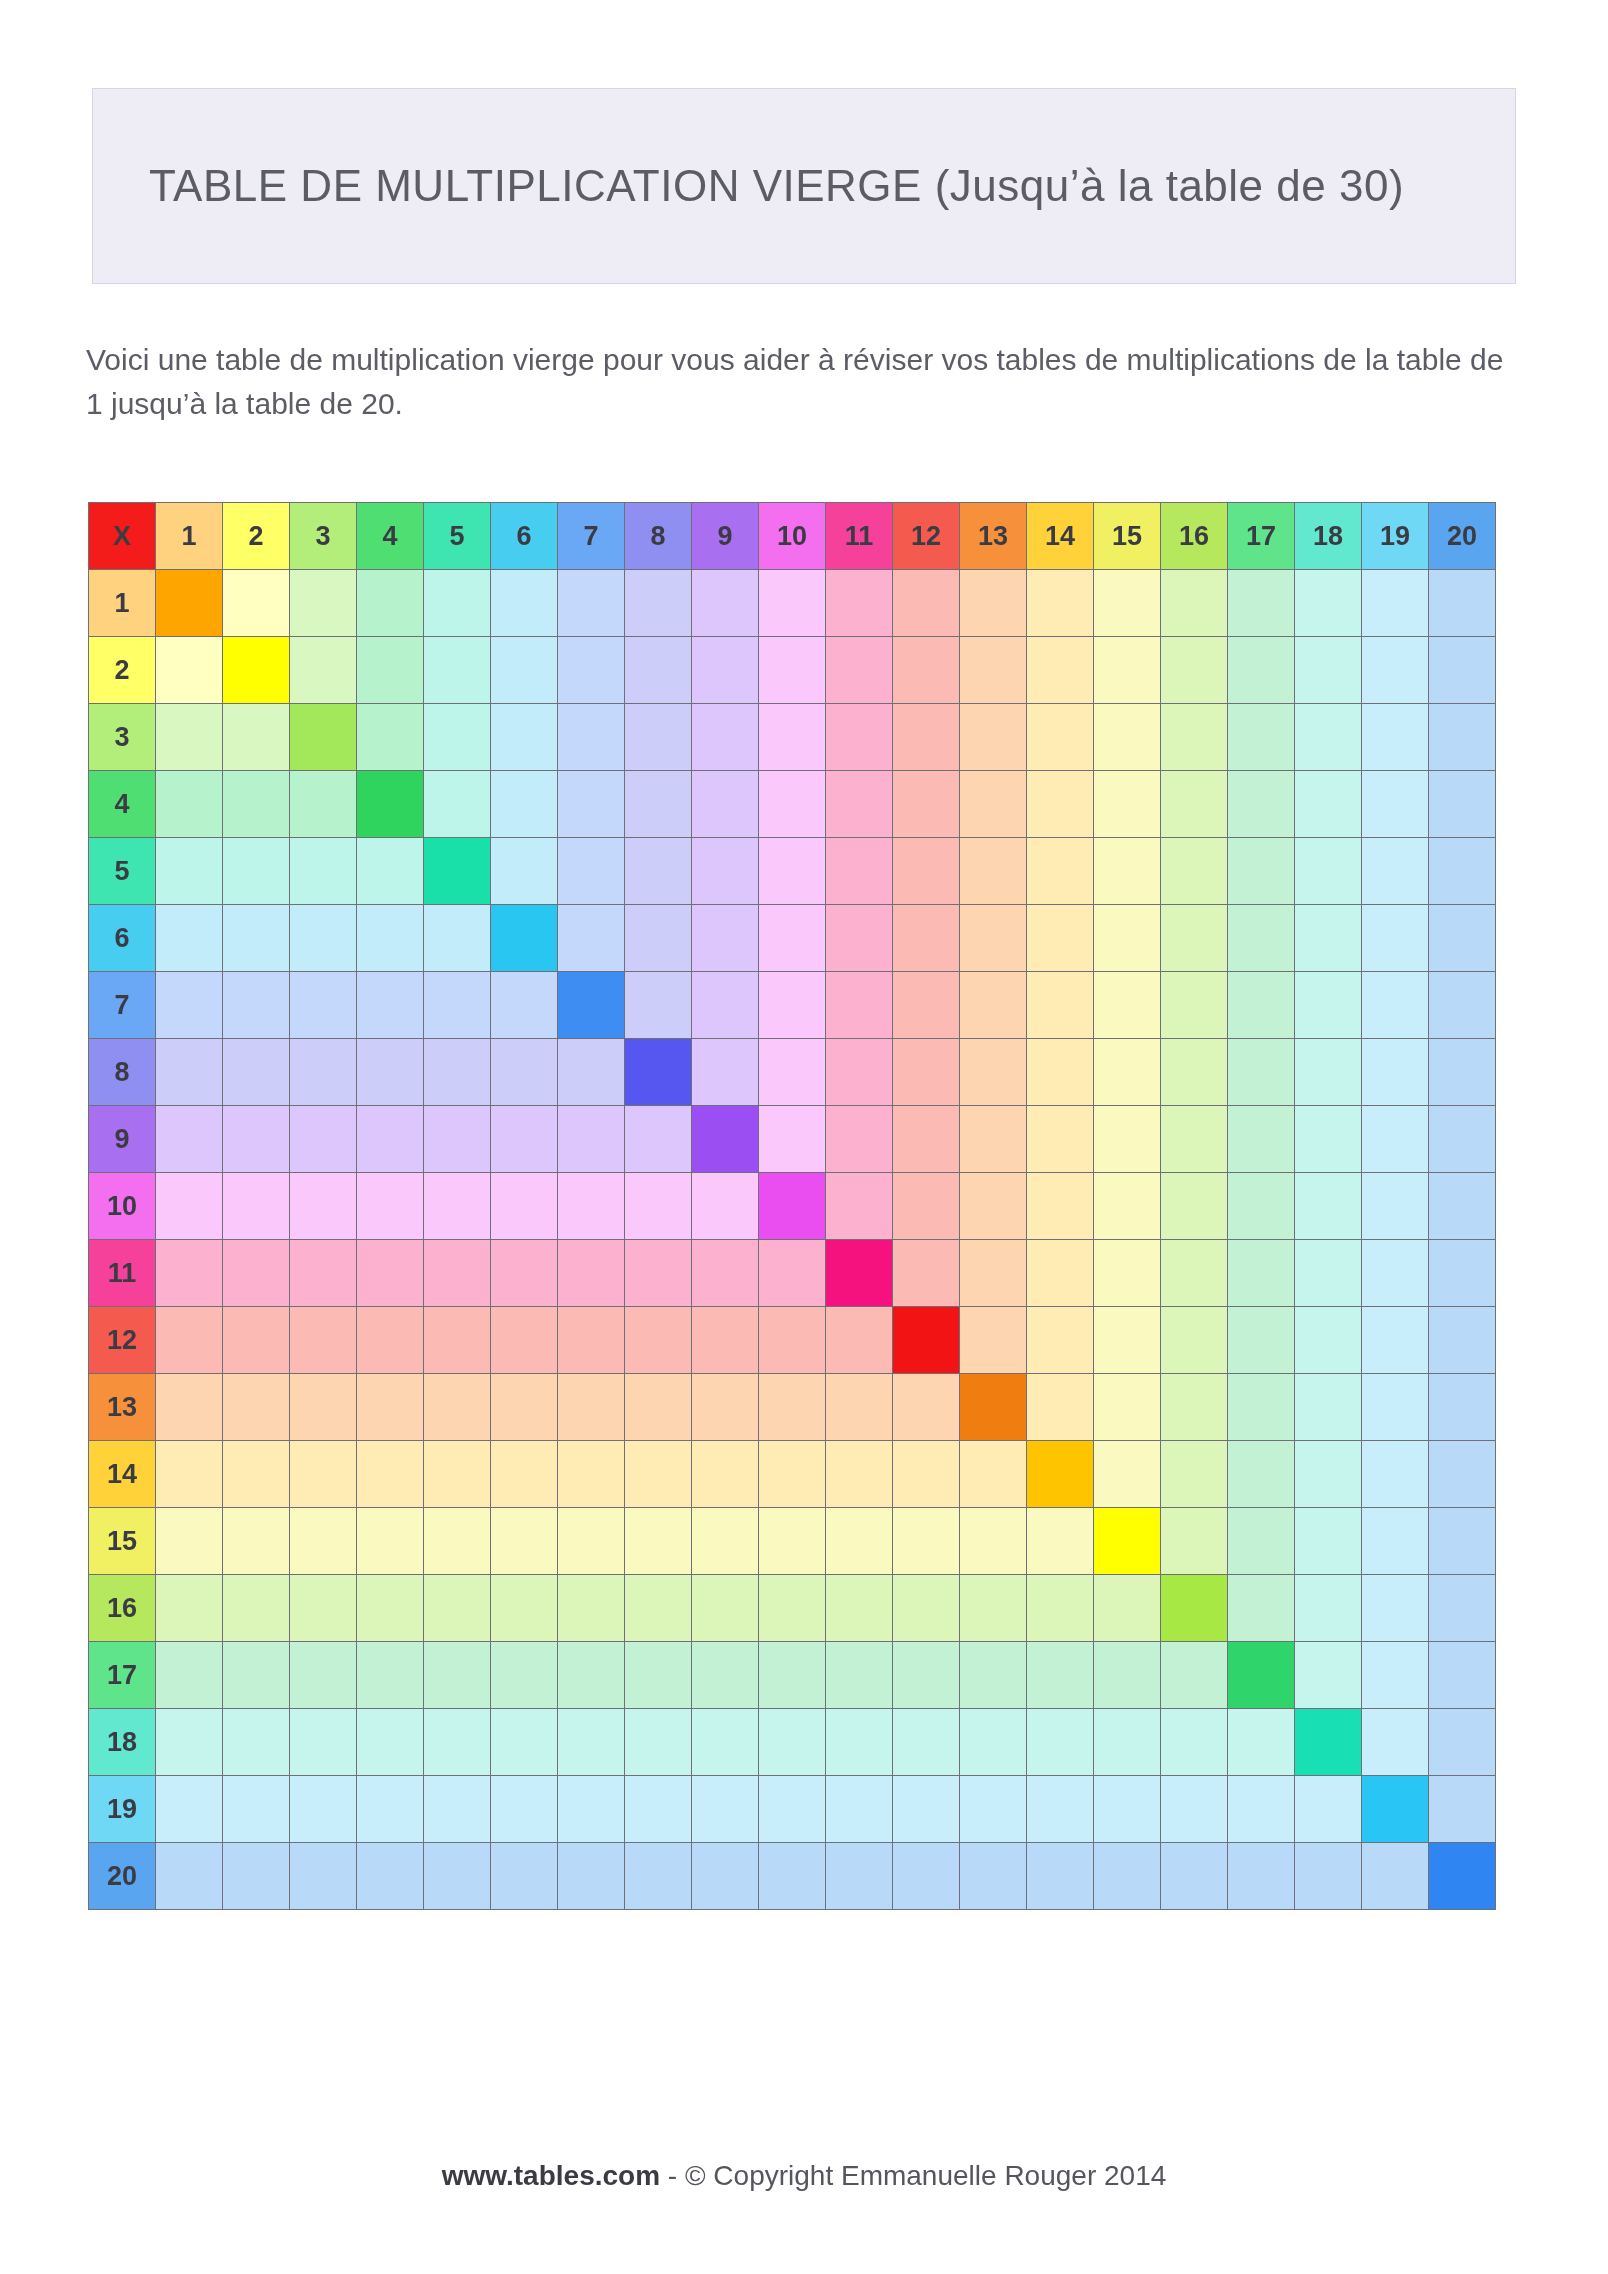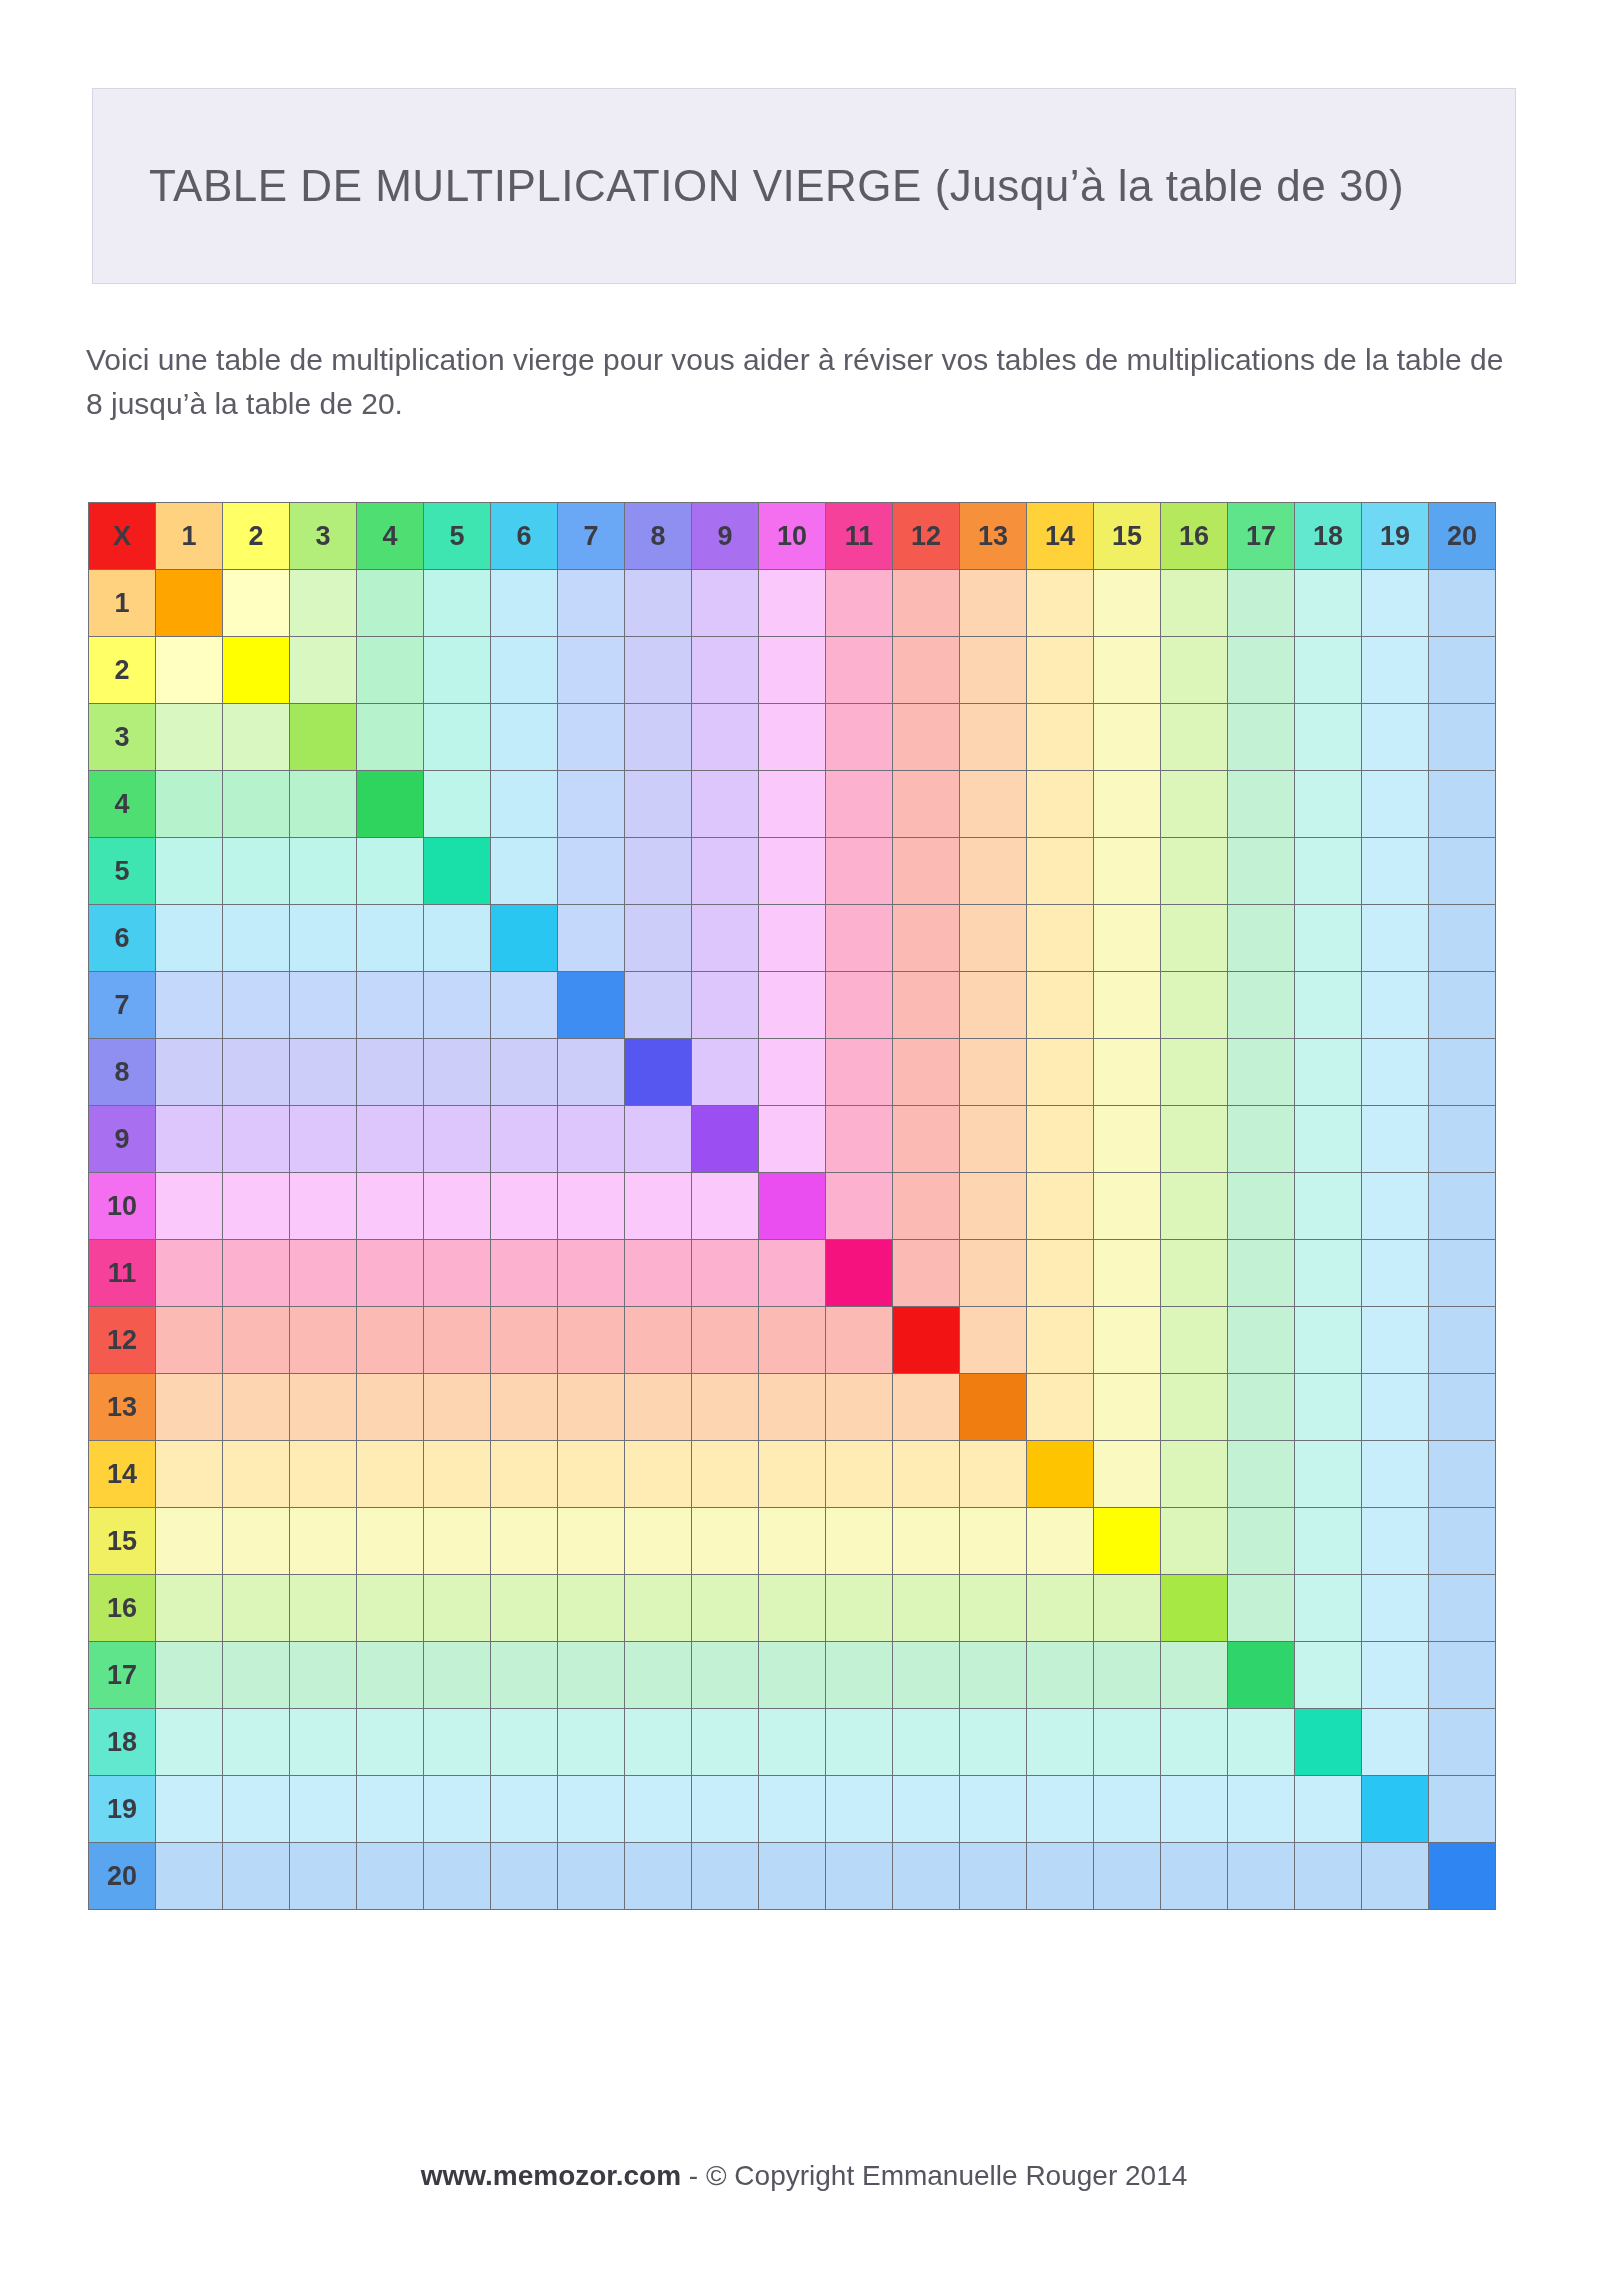--- a/index.html
+++ b/index.html
@@ -78,21 +78,21 @@
 </style>
 </head>
 <body>
 
 <div class="page">
 
   <div class="title-box">
     <div class="title-text">TABLE DE MULTIPLICATION VIERGE (Jusqu’à la table de 30)</div>
   </div>
 
-  <div class="intro">Voici une table de multiplication vierge pour vous aider à réviser vos tables de multiplications de la table de 8 jusqu’à la table de 20.</div>
+  <div class="intro">Voici une table de multiplication vierge pour vous aider à réviser vos tables de multiplications de la table de 1 jusqu’à la table de 20.</div>
 
   <div class="grid-wrap">
     <table class="mtable">
       <tbody id="table-body">
           <tr>
             <td class="corner">X</td>
             <td class="hdr" style="background: rgb(255, 210, 127);">1</td>
             <td class="hdr" style="background: rgb(255, 255, 102);">2</td>
             <td class="hdr" style="background: rgb(180, 238, 122);">3</td>
             <td class="hdr" style="background: rgb(78, 222, 114);">4</td>
@@ -571,16 +571,16 @@
             <td class="cell" style="background: rgb(185, 217, 248);"></td>
             <td class="cell" style="background: rgb(185, 217, 248);"></td>
             <td class="cell" style="background: rgb(185, 217, 248);"></td>
             <td class="cell" style="background: rgb(47, 134, 242);"></td>
           </tr>
         </tbody>
     </table>
   </div>
 
   <div class="footer">
-    <span class="site">www.memozor.com</span><span> - © Copyright Emmanuelle Rouger 2014</span>
+    <span class="site">www.tables.com</span><span> - © Copyright Emmanuelle Rouger 2014</span>
   </div>
 
 </div>
 
 </body></html>

